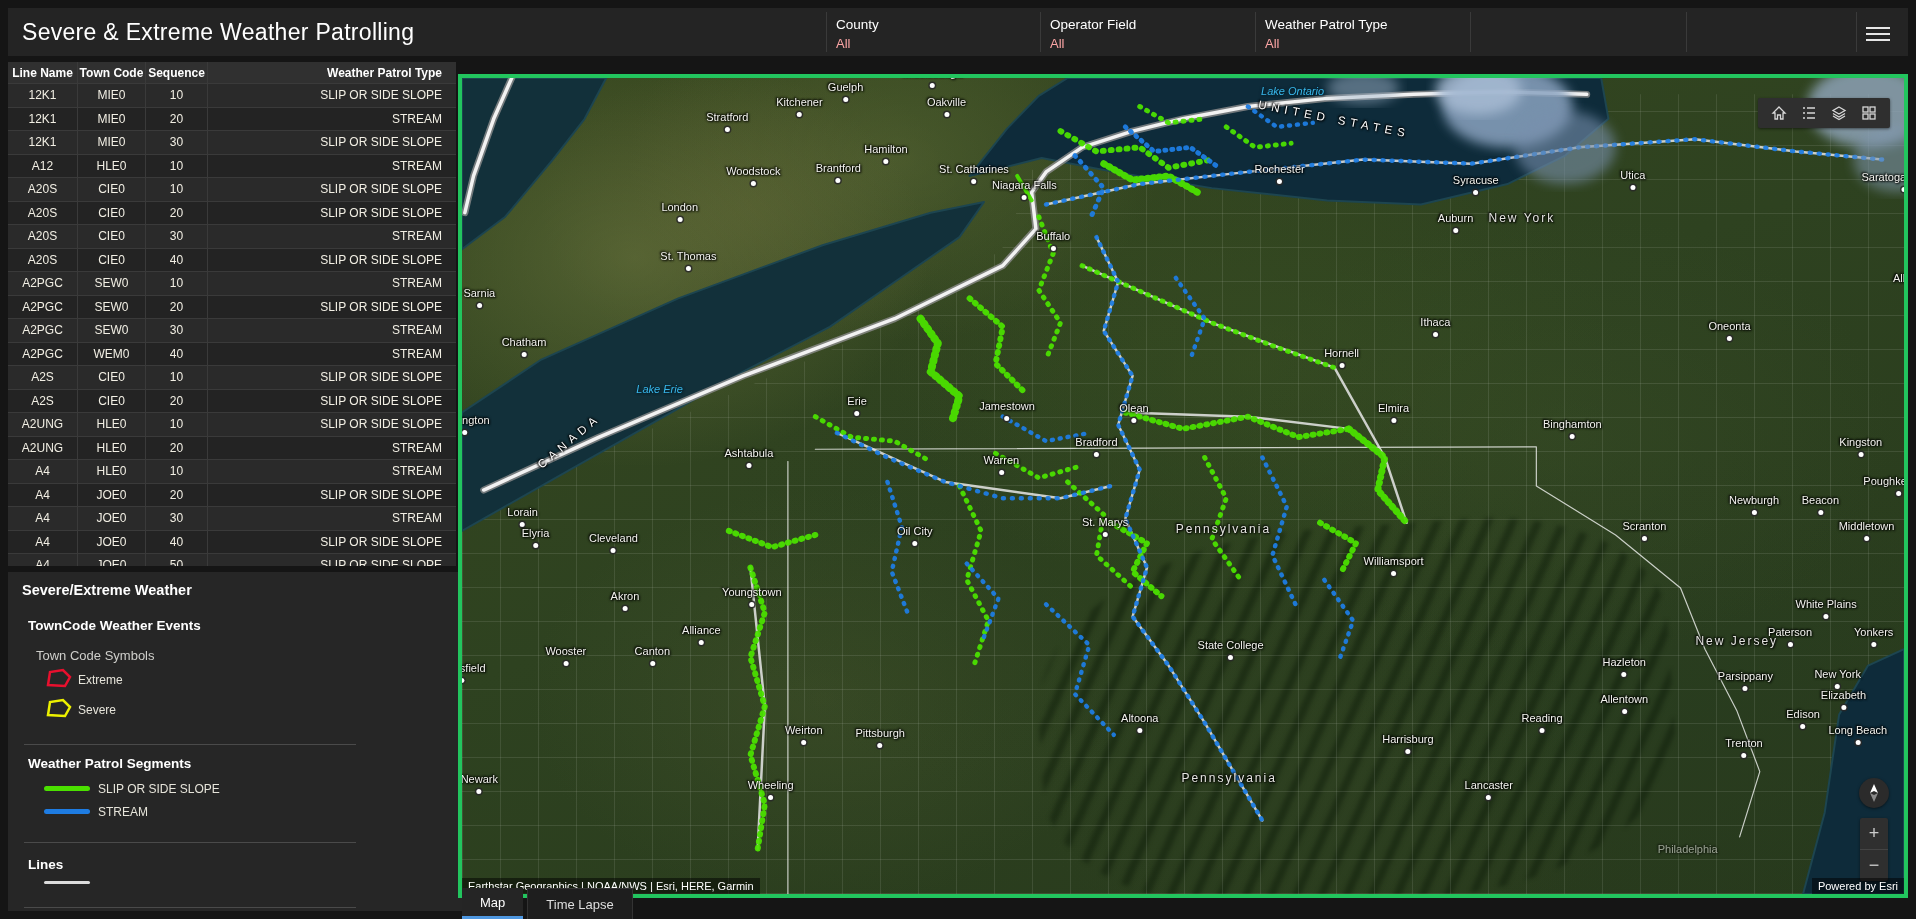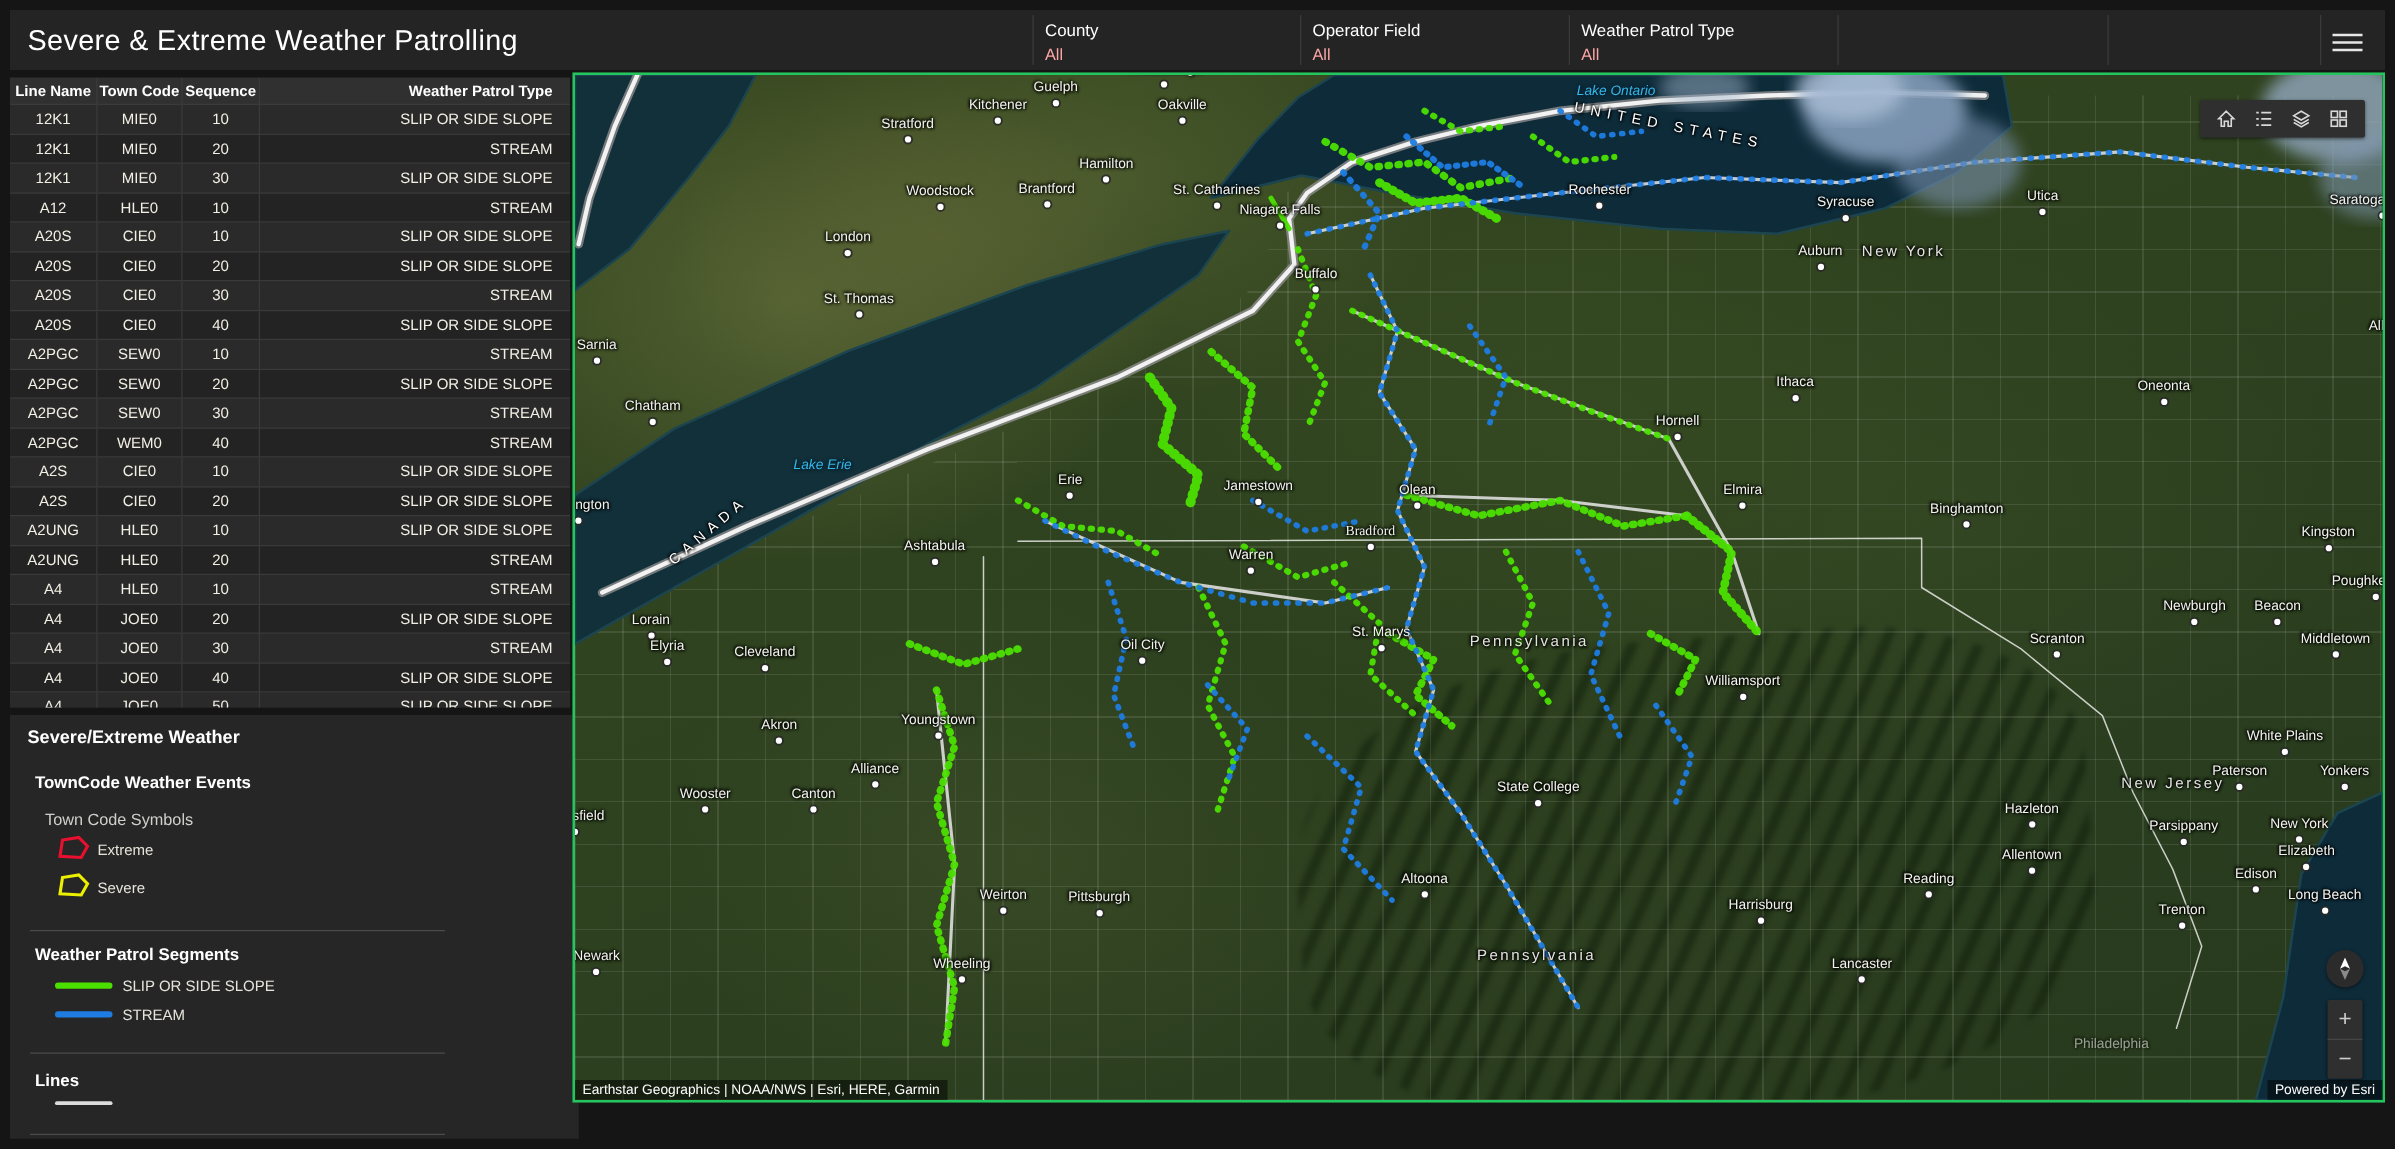--- a/index.html
+++ b/index.html
@@ -33,22 +33,22 @@
   #legendPanel{position:absolute;left:8px;top:572px;width:455px;height:339px;background:#262626;overflow:hidden;}
   #legendPanel .ltitle{position:absolute;left:14px;top:10px;font-size:14.5px;font-weight:bold;color:#fff;}
   .lhead{position:absolute;left:20px;font-size:13.5px;font-weight:bold;color:#fff;}
   .lsub{position:absolute;left:28px;font-size:13px;color:#cfcfcb;}
   .litem{position:absolute;font-size:12px;color:#e6e4da;}
   .ldiv{position:absolute;left:16px;width:332px;height:1px;background:#4a4a4a;}
   .lswatch{position:absolute;left:36px;}
   .lline{position:absolute;left:36px;width:46px;height:5px;border-radius:3px;}
 
   
-  #mapPanel{position:absolute;left:458px;top:58px;width:1450px;height:824px;box-sizing:border-box;
-    border:2px solid #22c55e;background:#2c3d1e;overflow:hidden;}
+  #mapPanel{position:absolute;left:458px;top:74px;width:1450px;height:824px;box-sizing:border-box;
+    border:4px solid #22c55e;background:#2c3d1e;overflow:hidden;}
   #land{position:absolute;inset:0;
     background-image:
       radial-gradient(ellipse 420px 300px at 12% 22%, rgba(122,132,72,.45), transparent 70%),
       radial-gradient(ellipse 380px 260px at 30% 10%, rgba(104,118,62,.40), transparent 70%),
       radial-gradient(ellipse 300px 220px at 20% 16%, rgba(128,112,62,.22), transparent 70%),
       radial-gradient(ellipse 520px 340px at 55% 35%, rgba(58,80,34,.50), transparent 70%),
       radial-gradient(ellipse 560px 380px at 45% 58%, rgba(44,64,30,.55), transparent 70%),
       radial-gradient(ellipse 480px 320px at 76% 44%, rgba(56,76,38,.45), transparent 70%),
       radial-gradient(ellipse 520px 360px at 86% 76%, rgba(40,60,32,.50), transparent 70%),
       radial-gradient(ellipse 420px 300px at 25% 76%, rgba(72,86,46,.40), transparent 70%),
@@ -401,21 +401,21 @@
         <span class="ml kn" style="left: 60.5%; top: 5%; transform: translate(-50%, -50%) rotate(11deg);">UNITED STATES</span>
         <span class="ml kw" style="left: 57.6%; top: 1.6%;">Lake Ontario</span>
         <span class="ml kc" style="left: 27.4%; top: 41.4%;">Erie<i class="dot"></i></span>
         <span class="ml kc" style="left: 37.8%; top: 42%;">Jamestown<i class="dot"></i></span>
         <span class="ml kc" style="left: 46.6%; top: 42.3%;">Olean<i class="dot"></i></span>
         <span class="ml kc" style="left: 64.6%; top: 42.3%;">Elmira<i class="dot"></i></span>
         <span class="ml kc" style="left: 77%; top: 44.2%;">Binghamton<i class="dot"></i></span>
         <span class="ml kc" style="left: 97%; top: 46.5%;">Kingston<i class="dot"></i></span>
         <span class="ml kc" style="left: 0.2%; top: 43.8%;">Burlington<i class="dot"></i></span>
         <span class="ml kc" style="left: 19.9%; top: 47.8%;">Ashtabula<i class="dot"></i></span>
-        <span class="ml kc" style="left: 44%; top: 46.4%; font-family: Liberation Serif, serif;">Bradford<i class="dot"></i></span>
+        <span class="ml kc" style="left: 44%; top: 46.4%;">Bradford<i class="dot"></i></span>
         <span class="ml kc" style="left: 37.4%; top: 48.6%;">Warren<i class="dot"></i></span>
         <span class="ml kc" style="left: 99.6%; top: 51.2%;">Poughkeepsie<i class="dot"></i></span>
         <span class="ml kc" style="left: 10.5%; top: 58.2%;">Cleveland<i class="dot"></i></span>
         <span class="ml kc" style="left: 4.2%; top: 55%;">Lorain<i class="dot"></i></span>
         <span class="ml kc" style="left: 5.1%; top: 57.6%;">Elyria<i class="dot"></i></span>
         <span class="ml kc" style="left: 31.4%; top: 57.4%;">Oil City<i class="dot"></i></span>
         <span class="ml kc" style="left: 44.6%; top: 56.2%;">St. Marys<i class="dot"></i></span>
         <span class="ml ks" style="left: 52.8%; top: 55.3%;">Pennsylvania</span>
         <span class="ml kc" style="left: 82%; top: 56.8%;">Scranton<i class="dot"></i></span>
         <span class="ml kc" style="left: 97.4%; top: 56.8%;">Middletown<i class="dot"></i></span>
@@ -489,13 +489,17 @@
     </div>
     <div id="zoomCtl">
       <div class="zbtn">+</div>
       <div class="zbtn">−</div>
     </div>
 
     <div id="attrL">Earthstar Geographics | NOAA/NWS | Esri, HERE, Garmin</div>
     <div id="attrR">Powered by Esri</div>
   </div>
 
+  <div id="tabbar">
+    <div class="tab active">Map</div>
+    <div class="tab idle">Time Lapse</div>
+  </div>
 </div>
 
 </body></html>

